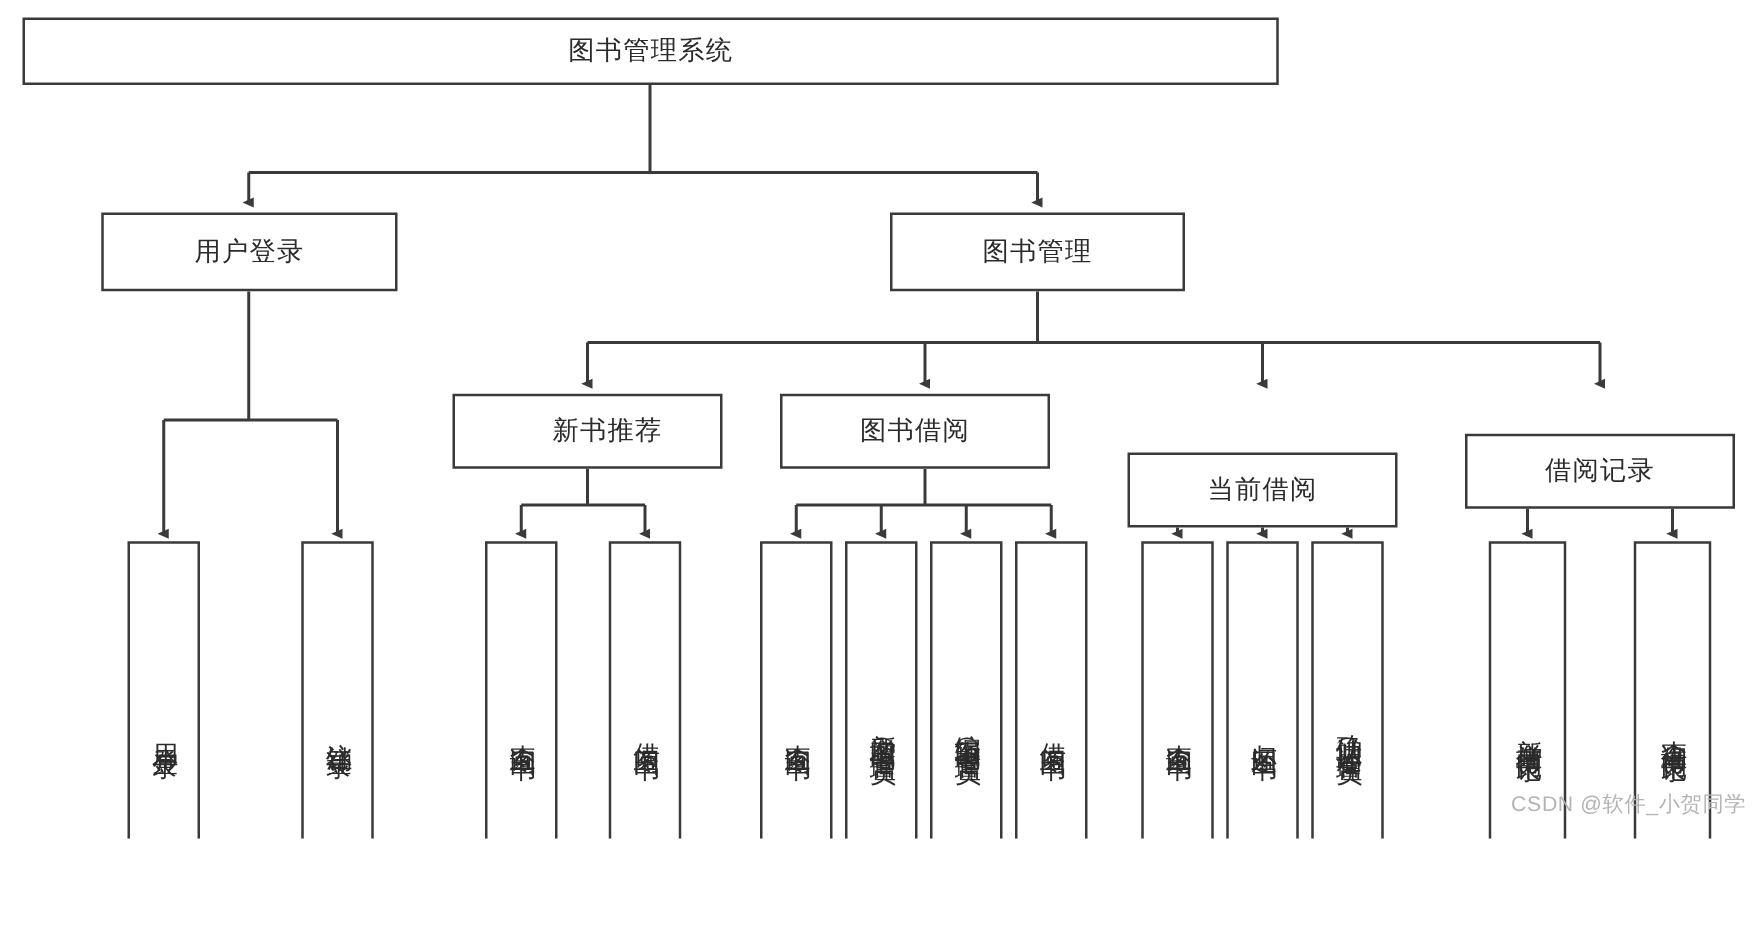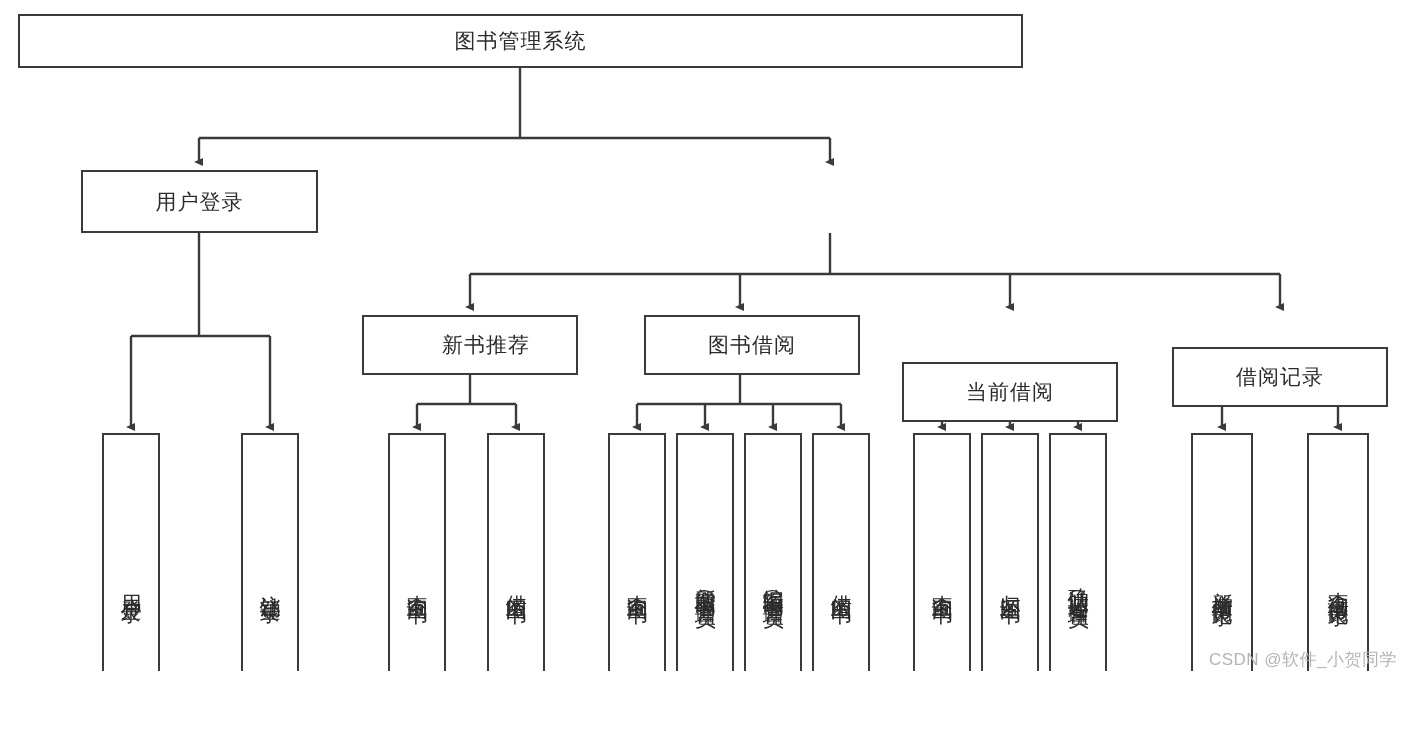--- a/index.html
+++ b/index.html
@@ -48,21 +48,21 @@
     writing-mode: vertical-rl;
     text-orientation: upright;
     white-space: nowrap;
     line-height: 1.08;
     letter-spacing: 3px;
     display: block;
   }
   .watermark {
     position: absolute;
     right: 8px;
-    bottom: 0;
+    bottom: 16px;
     font-size: 17px;
     color: #b4b4b4;
     letter-spacing: 0.5px;
     white-space: nowrap;
   }
 </style>
 </head>
 <body>
 
 <div id="canvas">
@@ -117,25 +117,28 @@
     </g>
   </svg>
 
   <div class="node h" style="left:18px; top:14px; width:1005px; height:54px;">
     <span>图书管理系统</span>
   </div>
 
   <div class="node h" style="left:81px; top:170px; width:237px; height:63px;">
     <span>用户登录</span>
   </div>
+  <div class="node h" style="left:712px; top:170px; width:236px; height:63px;">
+    <span>图书管理</span>
+  </div>
 
   <div class="node h" style="left:362px; top:315px; width:216px; height:60px;padding-left:32px;">
     <span>新书推荐</span>
   </div>
-  <div class="node h" style="left:644px; top:315px; width:216px; height:60px;">
+  <div class="node h" style="left:624px; top:315px; width:216px; height:60px;">
     <span>图书借阅</span>
   </div>
   <div class="node h" style="left:902px; top:315px; width:216px; height:60px;margin-top:47px;">
     <span>当前借阅</span>
   </div>
   <div class="node h" style="left:1172px; top:315px; width:216px; height:60px;margin-top:32px;">
     <span>借阅记录</span>
   </div>
 
   <div class="node v" style="left:102px; top:433px; width:58px; height:302px;">

